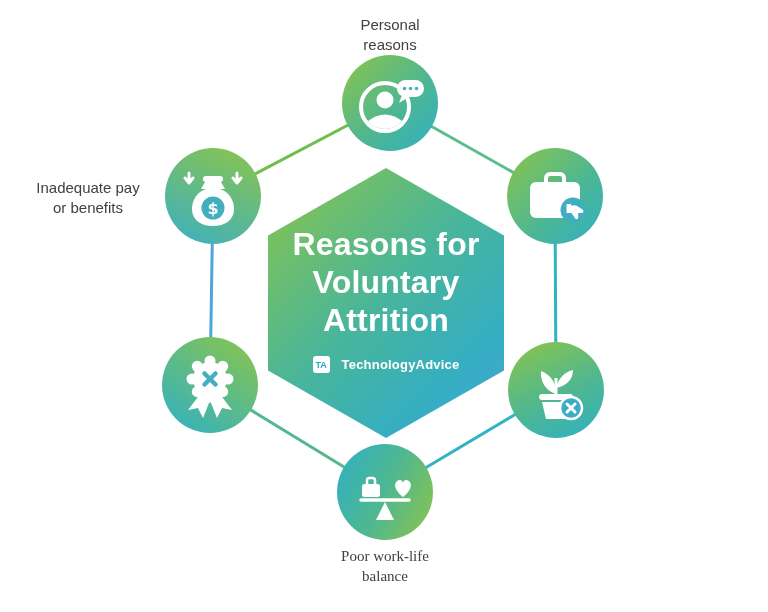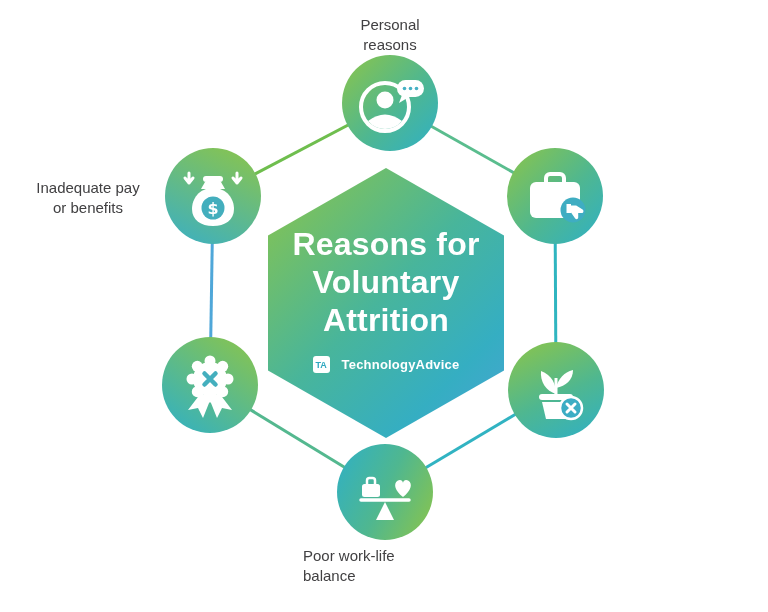--- a/index.html
+++ b/index.html
@@ -37,21 +37,21 @@
   .node-bottom{left:337px;top:444px;background:linear-gradient(115deg,#2FB0C6 0%,#4FB790 50%,#8CC549 100%);}
   .node-ll{left:162px;top:337px;background:linear-gradient(35deg,#2FB0C6 0%,#8CC549 100%);}
   .node-ul{left:165px;top:148px;background:linear-gradient(205deg,#8CC549 0%,#3AAFC4 100%);}
   .label{
     position:absolute;z-index:2;color:#414042;font-size:15px;line-height:1.34;
     white-space:pre-line;
   }
   .lab-top{left:308px;top:15px;width:164px;text-align:center;}
   .lab-ur{left:613px;top:179px;width:150px;text-align:left;}
   .lab-lr{left:612px;top:362px;width:156px;text-align:left;}
-  .lab-bottom{left:303px;top:546px;width:164px;}
+  .lab-bottom{left:303px;top:546px;width:164px;text-align:center;font-family:Liberation Serif, serif;}
   .lab-ll{left:8px;top:364px;width:150px;text-align:center;}
   .lab-ul{left:18px;top:178px;width:140px;text-align:center;}
 </style>
 </head>
 <body>
 
 <div class="stage">
 
   <svg class="lines" width="768" height="612">
     <line x1="390" y1="103" x2="213" y2="196" stroke="#6FBE4E" stroke-width="3"></line>

